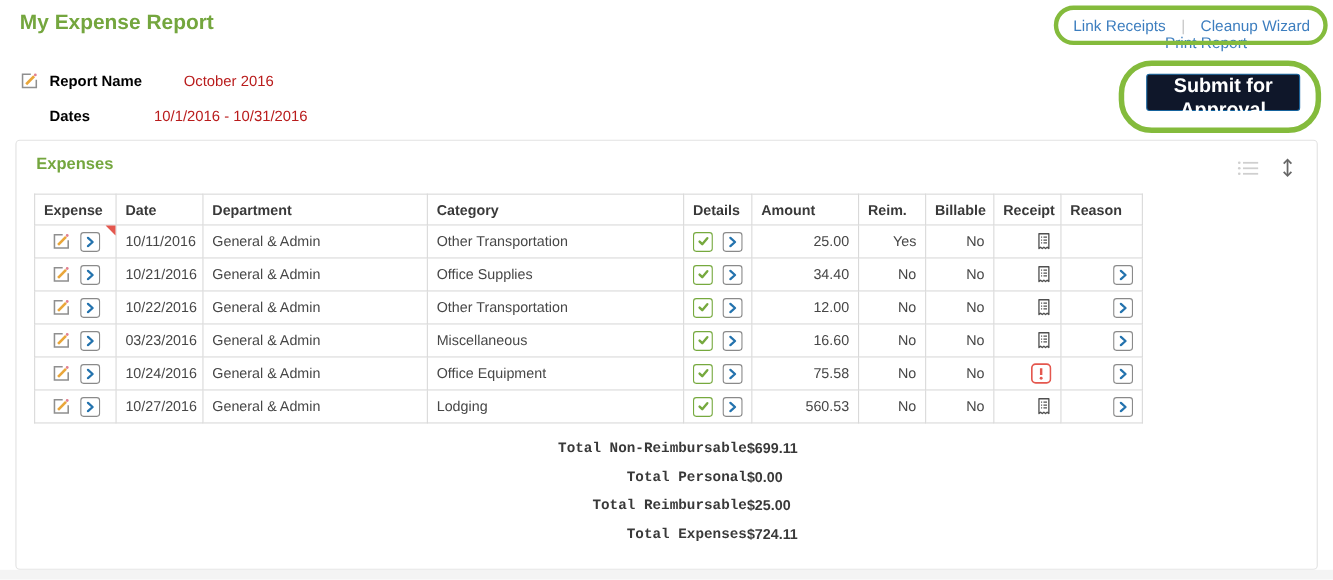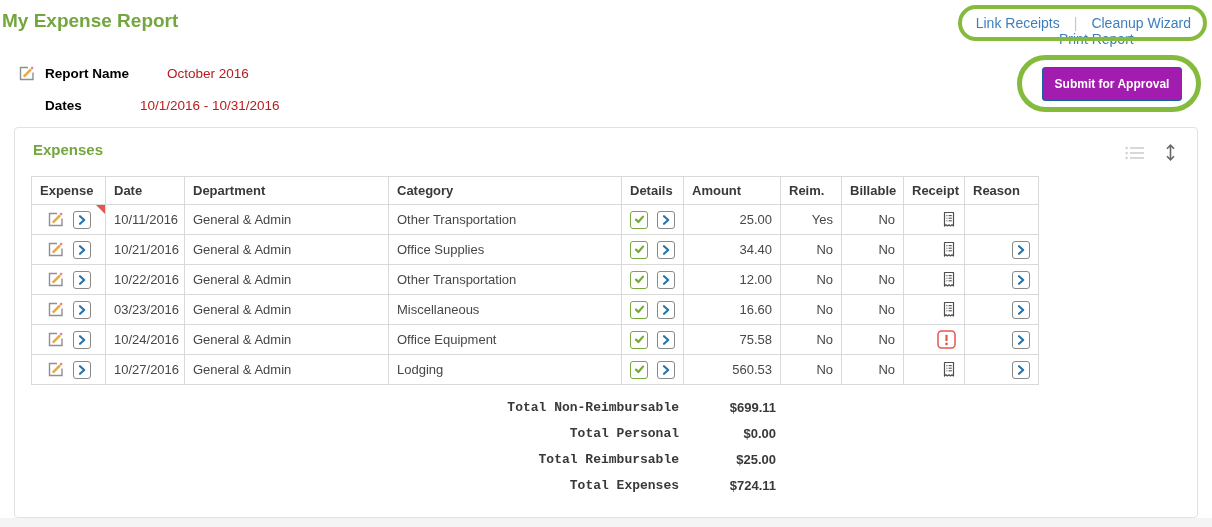--- a/index.html
+++ b/index.html
@@ -1,41 +1,41 @@
 <!DOCTYPE html>
 <html><head>
 <meta charset="utf-8">
 <style>
   * { margin:0; padding:0; box-sizing:border-box; }
   html,body { width:1212px; height:527px; background:#ffffff; overflow:hidden;
     font-family:"Liberation Sans", sans-serif; color:#3c3c3c; position:relative; }
 
   
-  .page-title { position:absolute; left:2px; top:10px; font-size:19px; font-weight:600; color:#74a63e; }
+  .page-title { position:absolute; left:18px; top:10px; font-size:19px; font-weight:600; color:#74a63e; }
   .top-links { position:absolute; top:15px; right:17px; display:flex; align-items:center; font-size:14px;flex-direction:column; }
   .top-links a { color:#3d7ebf; text-decoration:none; cursor:pointer; white-space:nowrap; }
   .linkgroup { position:relative; display:flex; align-items:center; padding:0 4px; }
   .linkgroup .sep { color:#c6c6c6; margin:0 14px; font-weight:400; }
   .oval-links { position:absolute; left:-14px; right:-12px; top:-10px; bottom:-10px;
     border:4px solid #84bb3c; border-radius:22px; pointer-events:none; }
   .print-link { margin-left:26px; }
 
   
   .info-row { position:absolute; left:18px; font-size:13.5px; display:flex; align-items:center; }
   .info-row .lbl { font-weight:bold; color:#000000; }
   .info-row .val { color:#b91c1c; }
   .edit-ic { display:inline-block; margin-right:10px; line-height:0; }
   .row-name { top:65px; }
   .row-dates { top:98px; }
   .lbl-col { width:122px; }
   .lbl-col2 { width:95px; margin-left:27px; }
 
   .submit-wrap { position:absolute; left:1042px; top:67px; }
-  .submit-btn { width:140px; height:34px; background:#a21caf; border:1px solid #15639d; border-radius:3px;
-    color:#fff; font-weight:bold; font-size:12px; font-family:"Liberation Sans",sans-serif; cursor:pointer; }
+  .submit-btn { width:140px; height:34px; background:#0f172a; border:1px solid #15639d; border-radius:3px;
+    color:#fff; font-weight:bold; font-size:18px; font-family:"Liberation Sans",sans-serif; cursor:pointer; }
   .oval-submit { position:absolute; left:-25px; right:-19px; top:-12px; bottom:-11px;
     border:5px solid #84bb3c; border-radius:30px; pointer-events:none; }
 
   
   .panel { position:absolute; left:14px; top:127px; width:1184px; height:391px;
     background:#fff; border:1px solid #e2e2e2; border-radius:4px; }
   .panel-heading { position:absolute; left:18px; top:13px; font-size:15px; font-weight:bold; color:#74a63e; }
   .panel-tools { position:absolute; right:20px; top:15px; display:flex; align-items:center; gap:20px; }
   .panel-tools span { cursor:pointer; line-height:0; }
 
@@ -59,21 +59,21 @@
     justify-content:center; cursor:pointer; vertical-align:middle; margin-right:5px; }
   .flag { display:none; position:absolute; top:0; right:0; width:0; height:0;
     border-top:9px solid #e4574e; border-left:9px solid transparent; }
   .flagged .flag { display:block; }
   .receipt-ic, .alert-ic { display:inline-block; line-height:0; cursor:pointer; vertical-align:middle; }
 
   
   .totals { position:absolute; left:16px; top:266px; width:749px; font-size:13px; }
   .total-row { display:flex; height:26px; align-items:center; }
   .t-label { width:648px; text-align:right; font-weight:bold; color:#393939;font-family:Liberation Mono, monospace; }
-  .t-value { flex:1; text-align:right; font-weight:bold; color:#393939; padding-right:4px; }
+  .t-value { flex:1; font-weight:bold; color:#393939; padding-right:4px; }
 
   .bottom-strip { position:absolute; left:0; top:518px; width:1212px; height:9px; background:#f4f4f4; }
 </style>
 </head>
 <body>
 
 <div class="page-title">My Expense Report</div>
 
 <div class="top-links">
   <span class="linkgroup">

